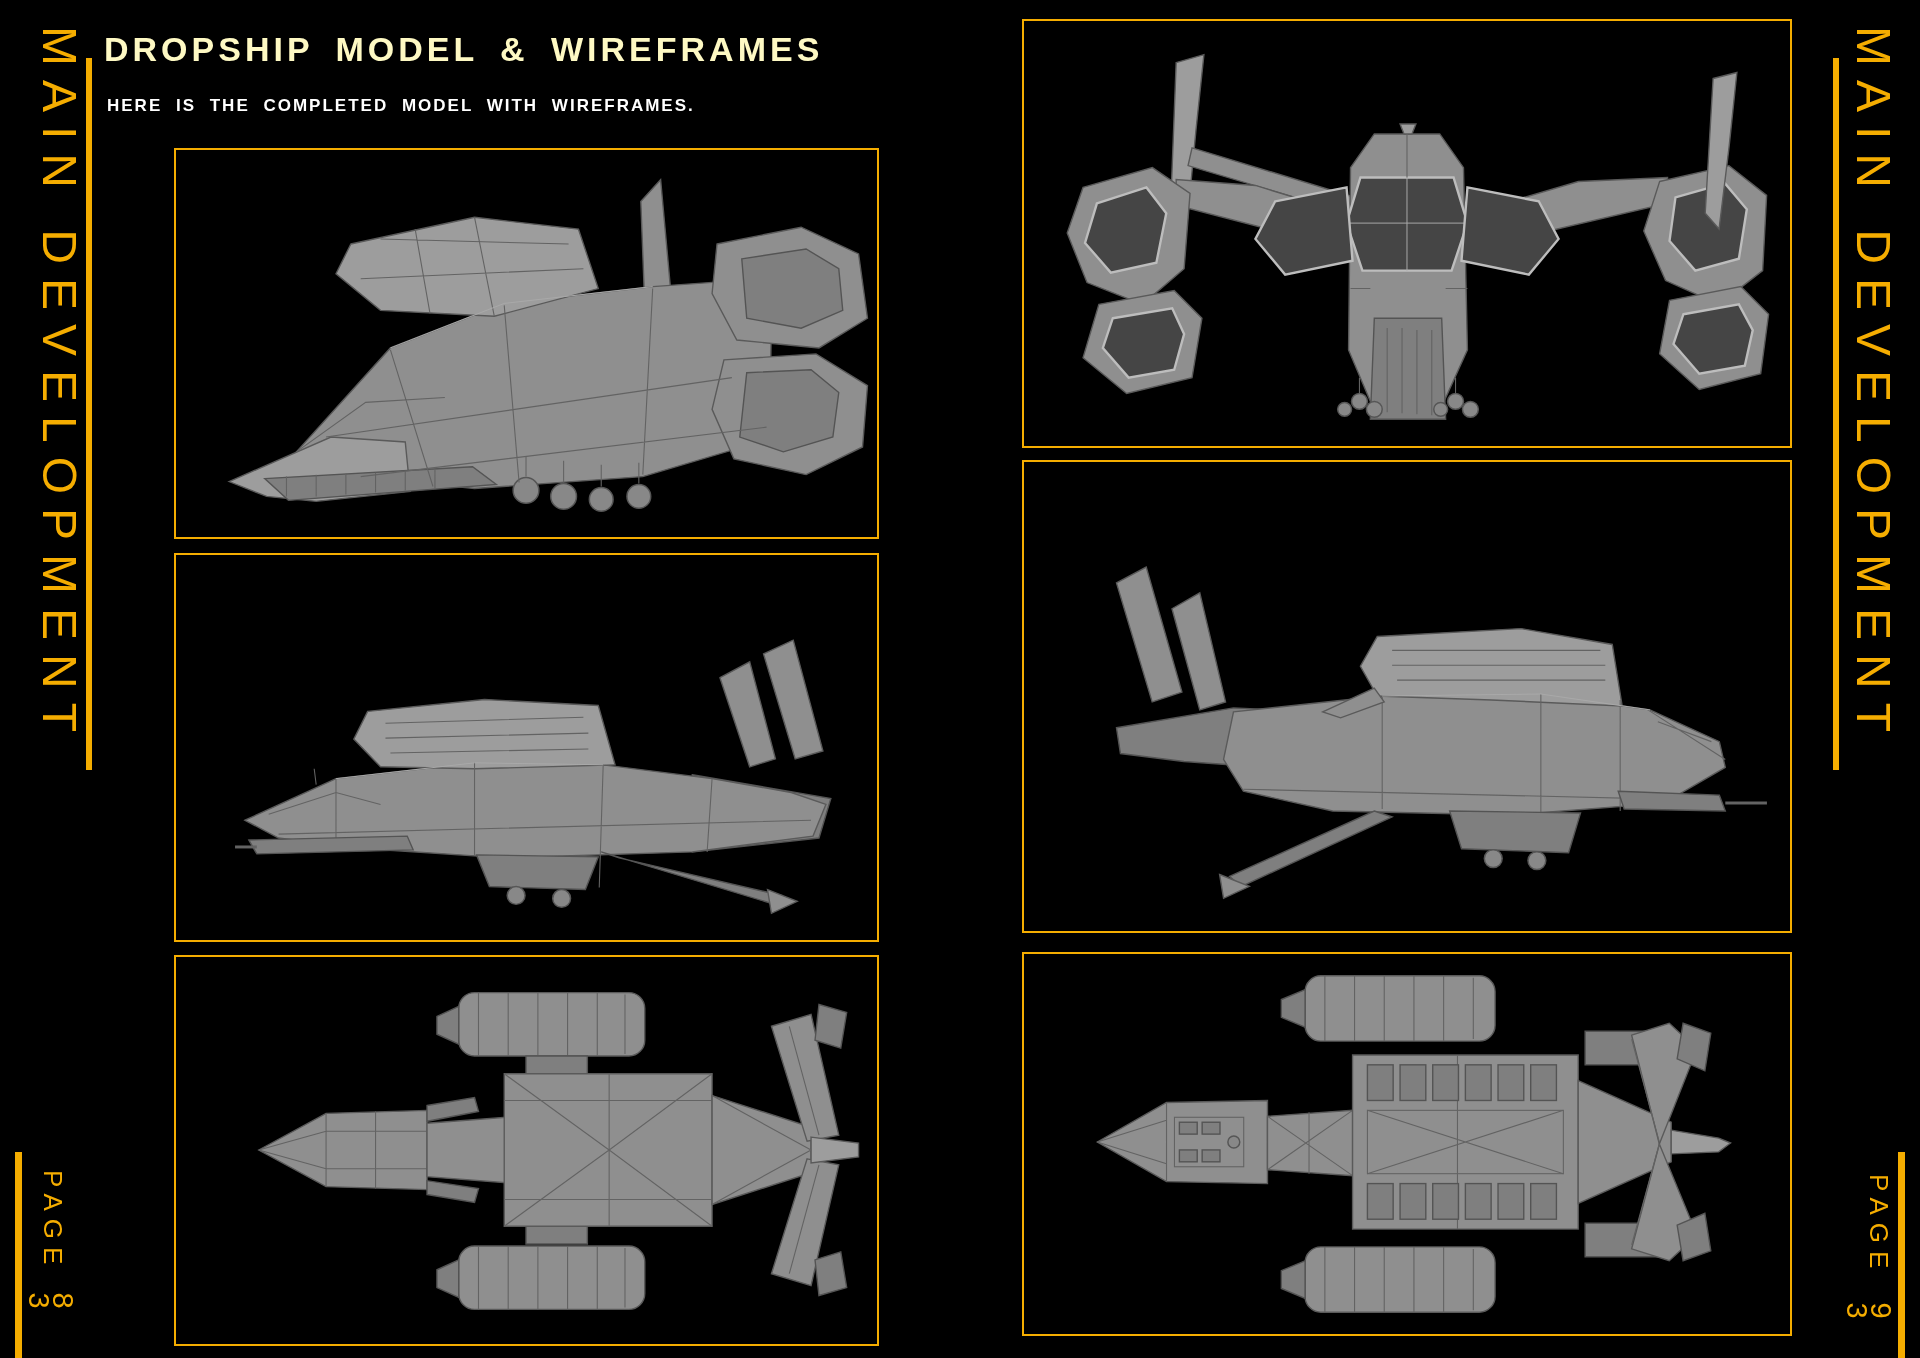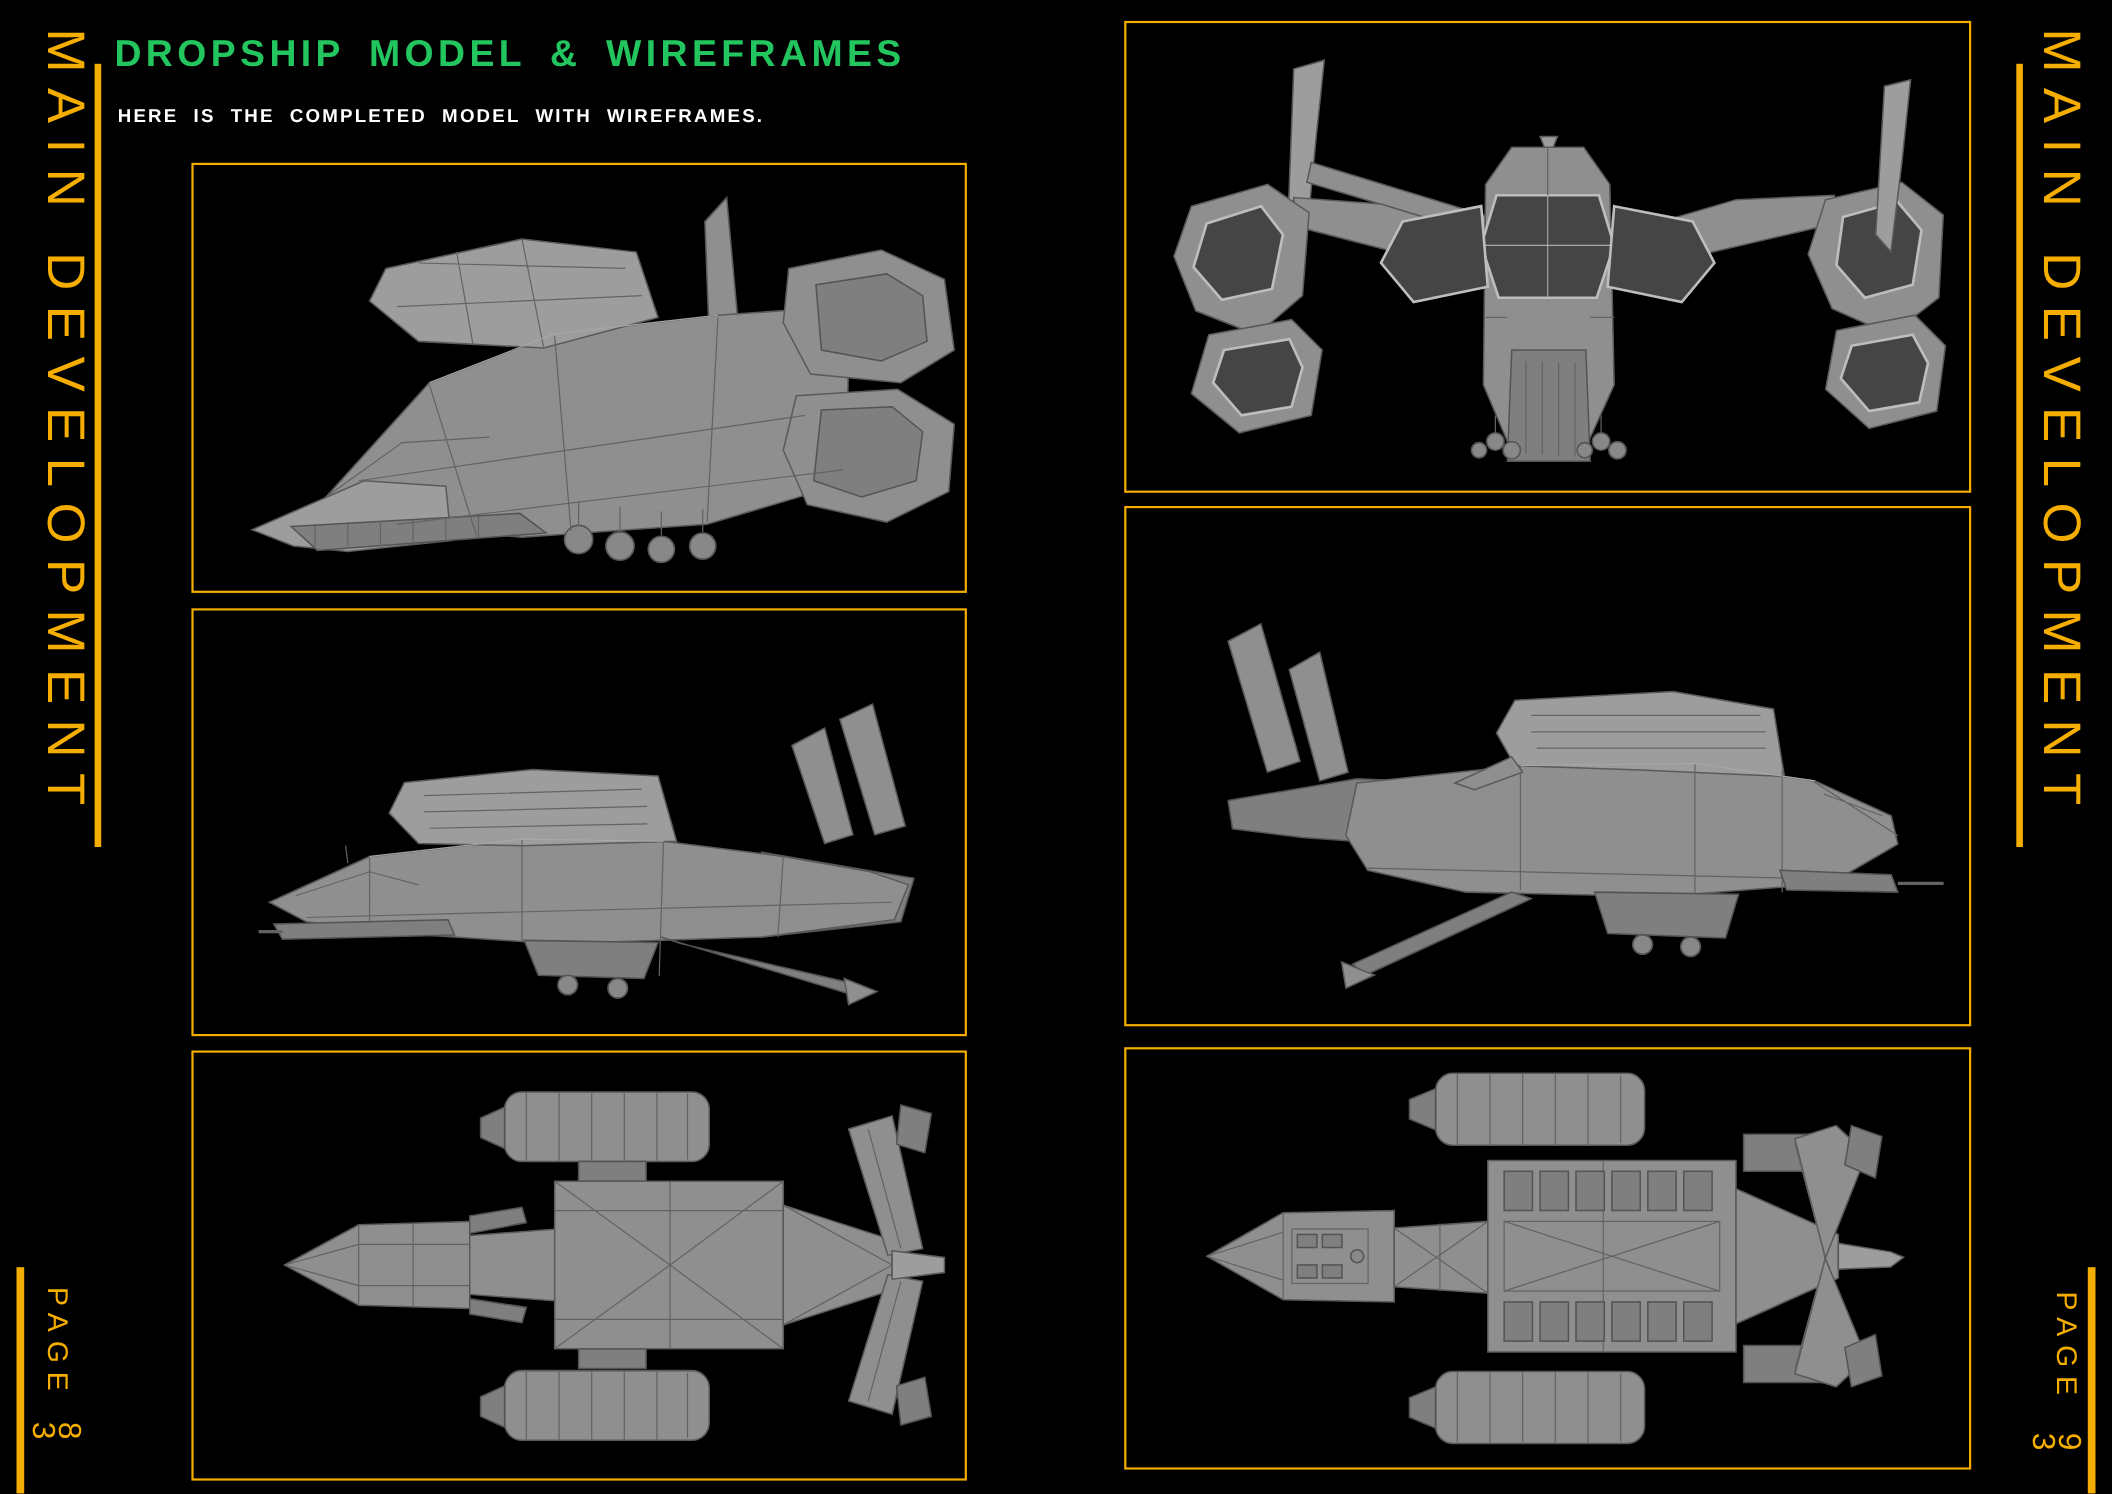--- a/index.html
+++ b/index.html
@@ -3,21 +3,21 @@
 <meta charset="utf-8">
 <style>
   html,body{margin:0;padding:0;background:#000;}
   #page{position:relative;width:1920px;height:1358px;background:#000;overflow:hidden;
         font-family:"Liberation Sans", sans-serif;}
 
   
   .vline{position:absolute;background:#F5AD00;}
 
   
-  .title{position:absolute;left:104px;top:30px;color:#22c55e;font-size:34px;font-weight:700;
+  .title{position:absolute;left:104px;top:30px;color:#fef9c3;font-size:34px;font-weight:700;
          letter-spacing:4px;word-spacing:9px;white-space:nowrap;text-align:right;}
   .subtitle{position:absolute;left:107px;top:96px;color:#fff;font-size:17px;font-weight:700;
          letter-spacing:2px;word-spacing:7px;white-space:nowrap;text-align:center;}
 
   
   .vtext{position:absolute;color:#F5AD00;writing-mode:vertical-rl;text-orientation:mixed;
          white-space:nowrap;}
   .vmain{font-size:48px;letter-spacing:14px;line-height:54px;font-weight:400;}
   .vpage{font-size:26px;letter-spacing:8px;line-height:34px;font-weight:400;}
   .digits{position:absolute;display:flex;flex-direction:row;gap:3px;color:#F5AD00;}

